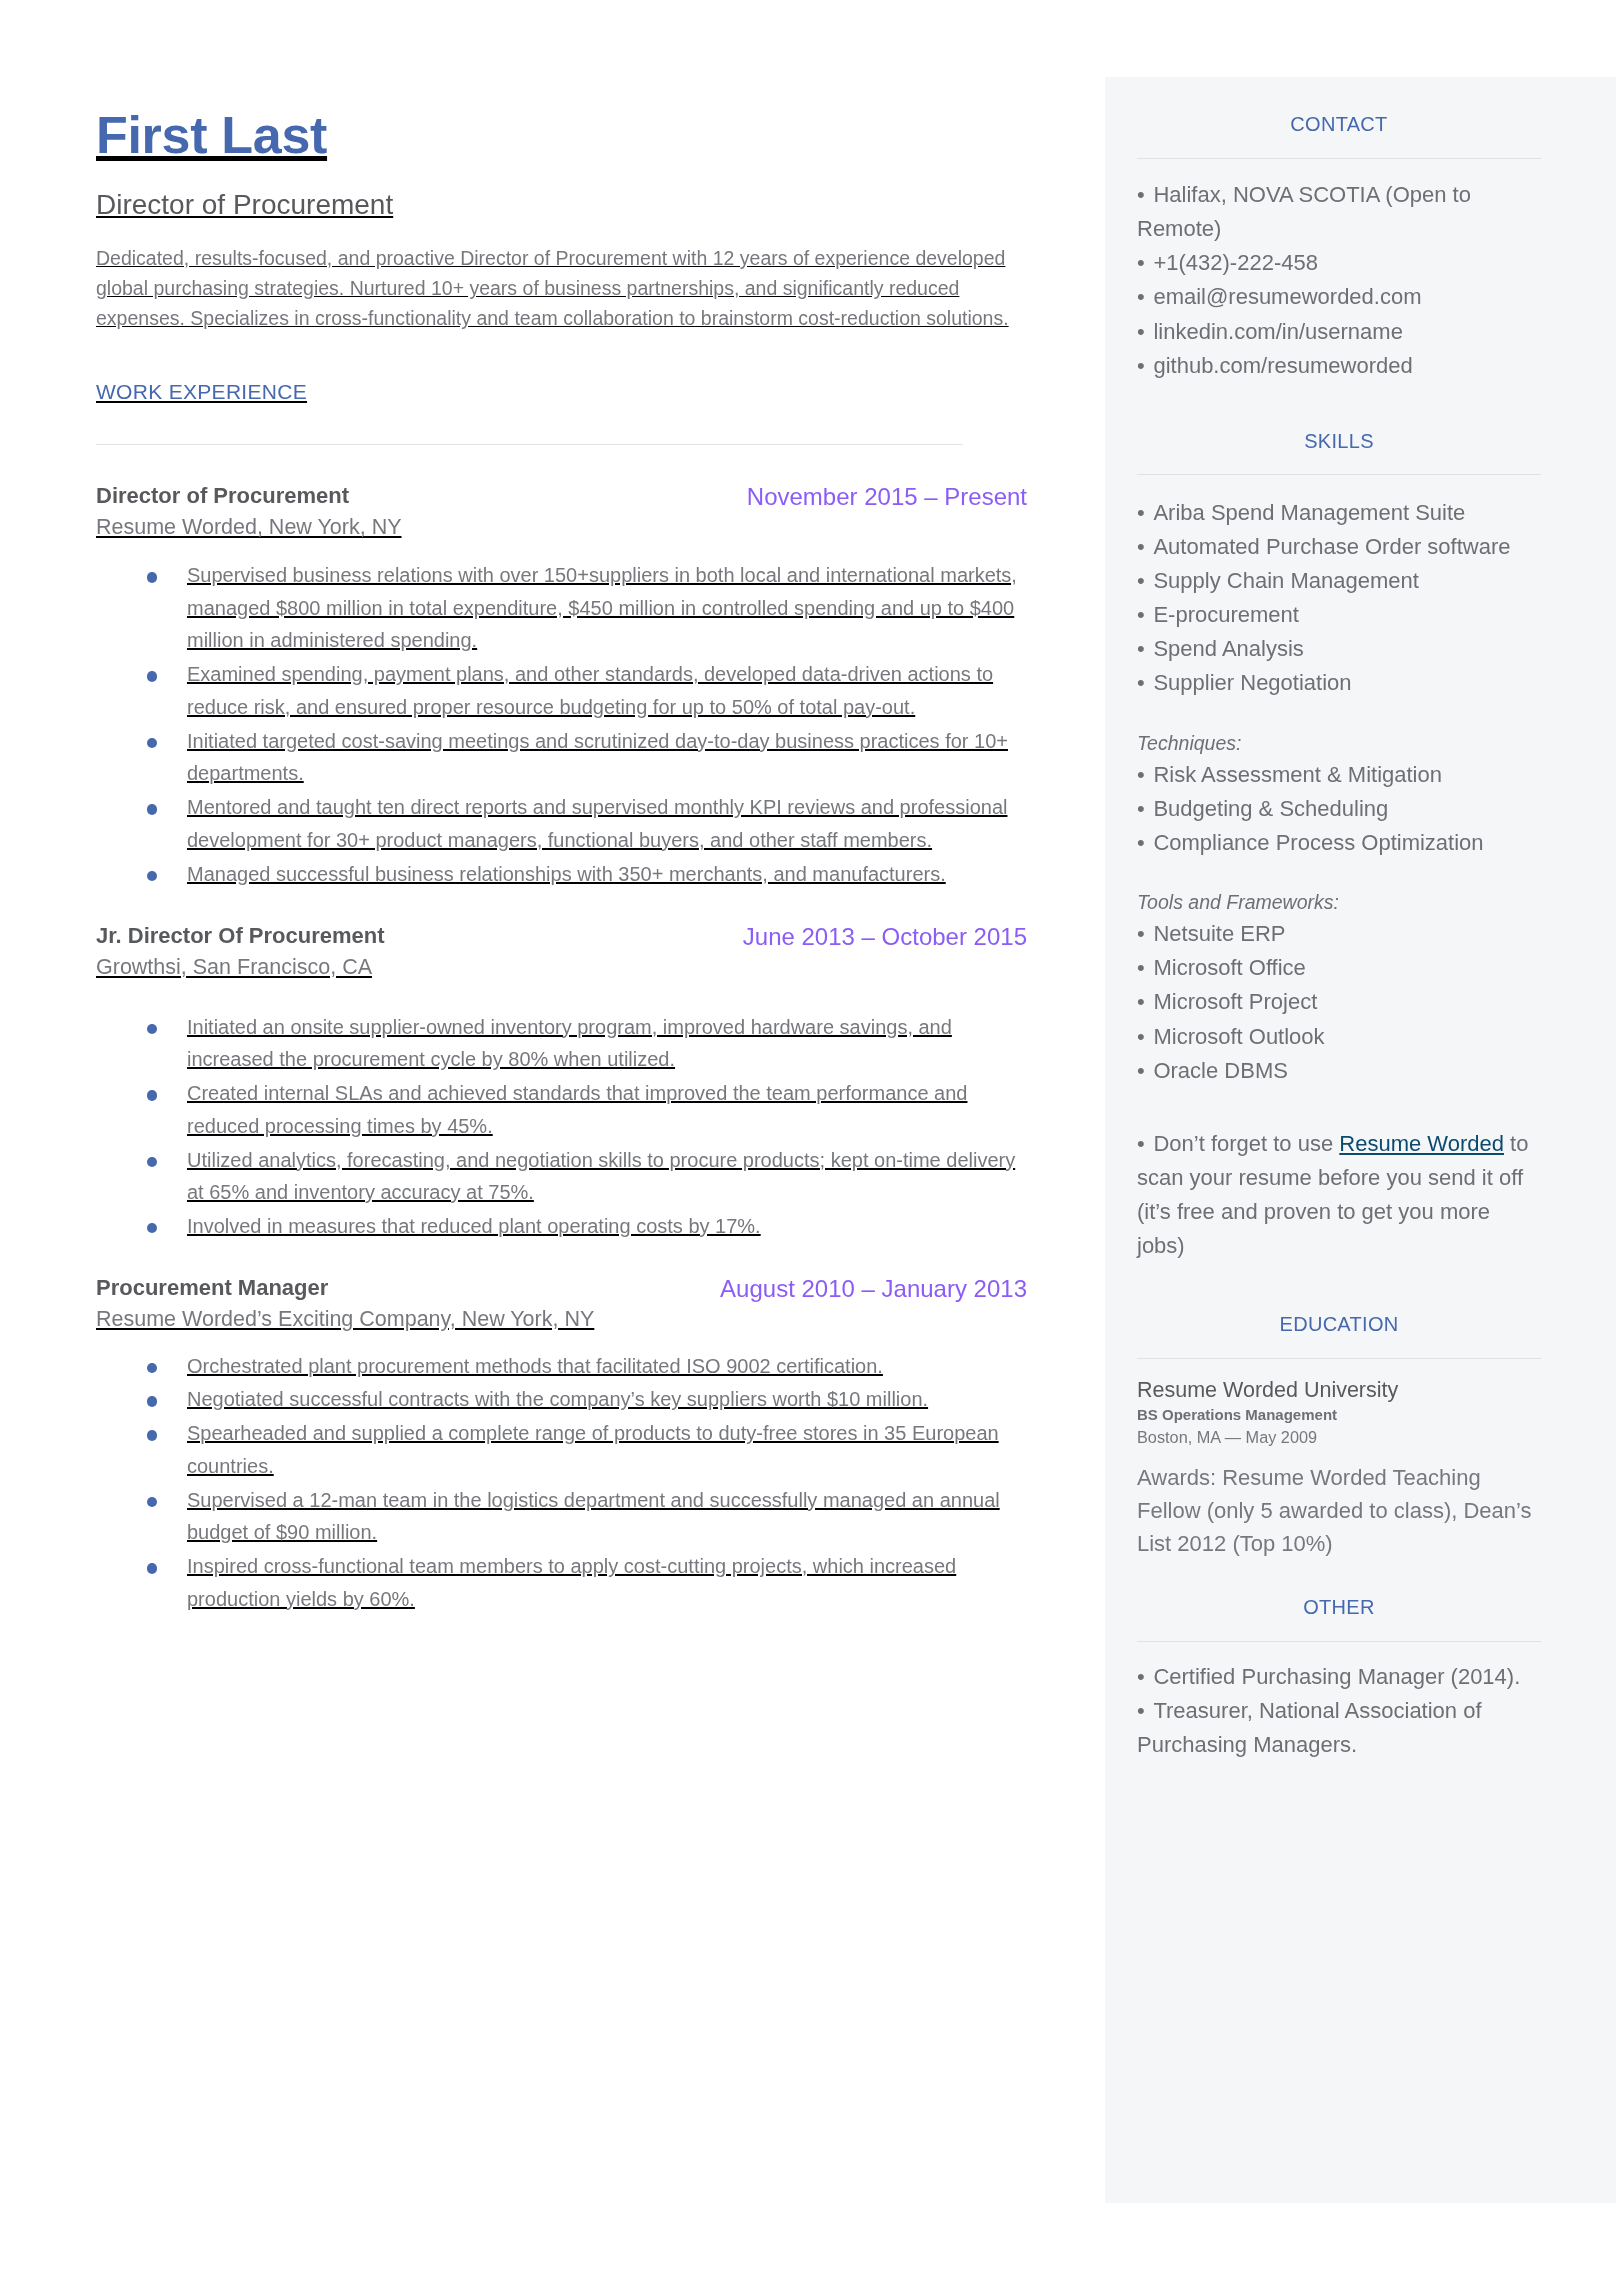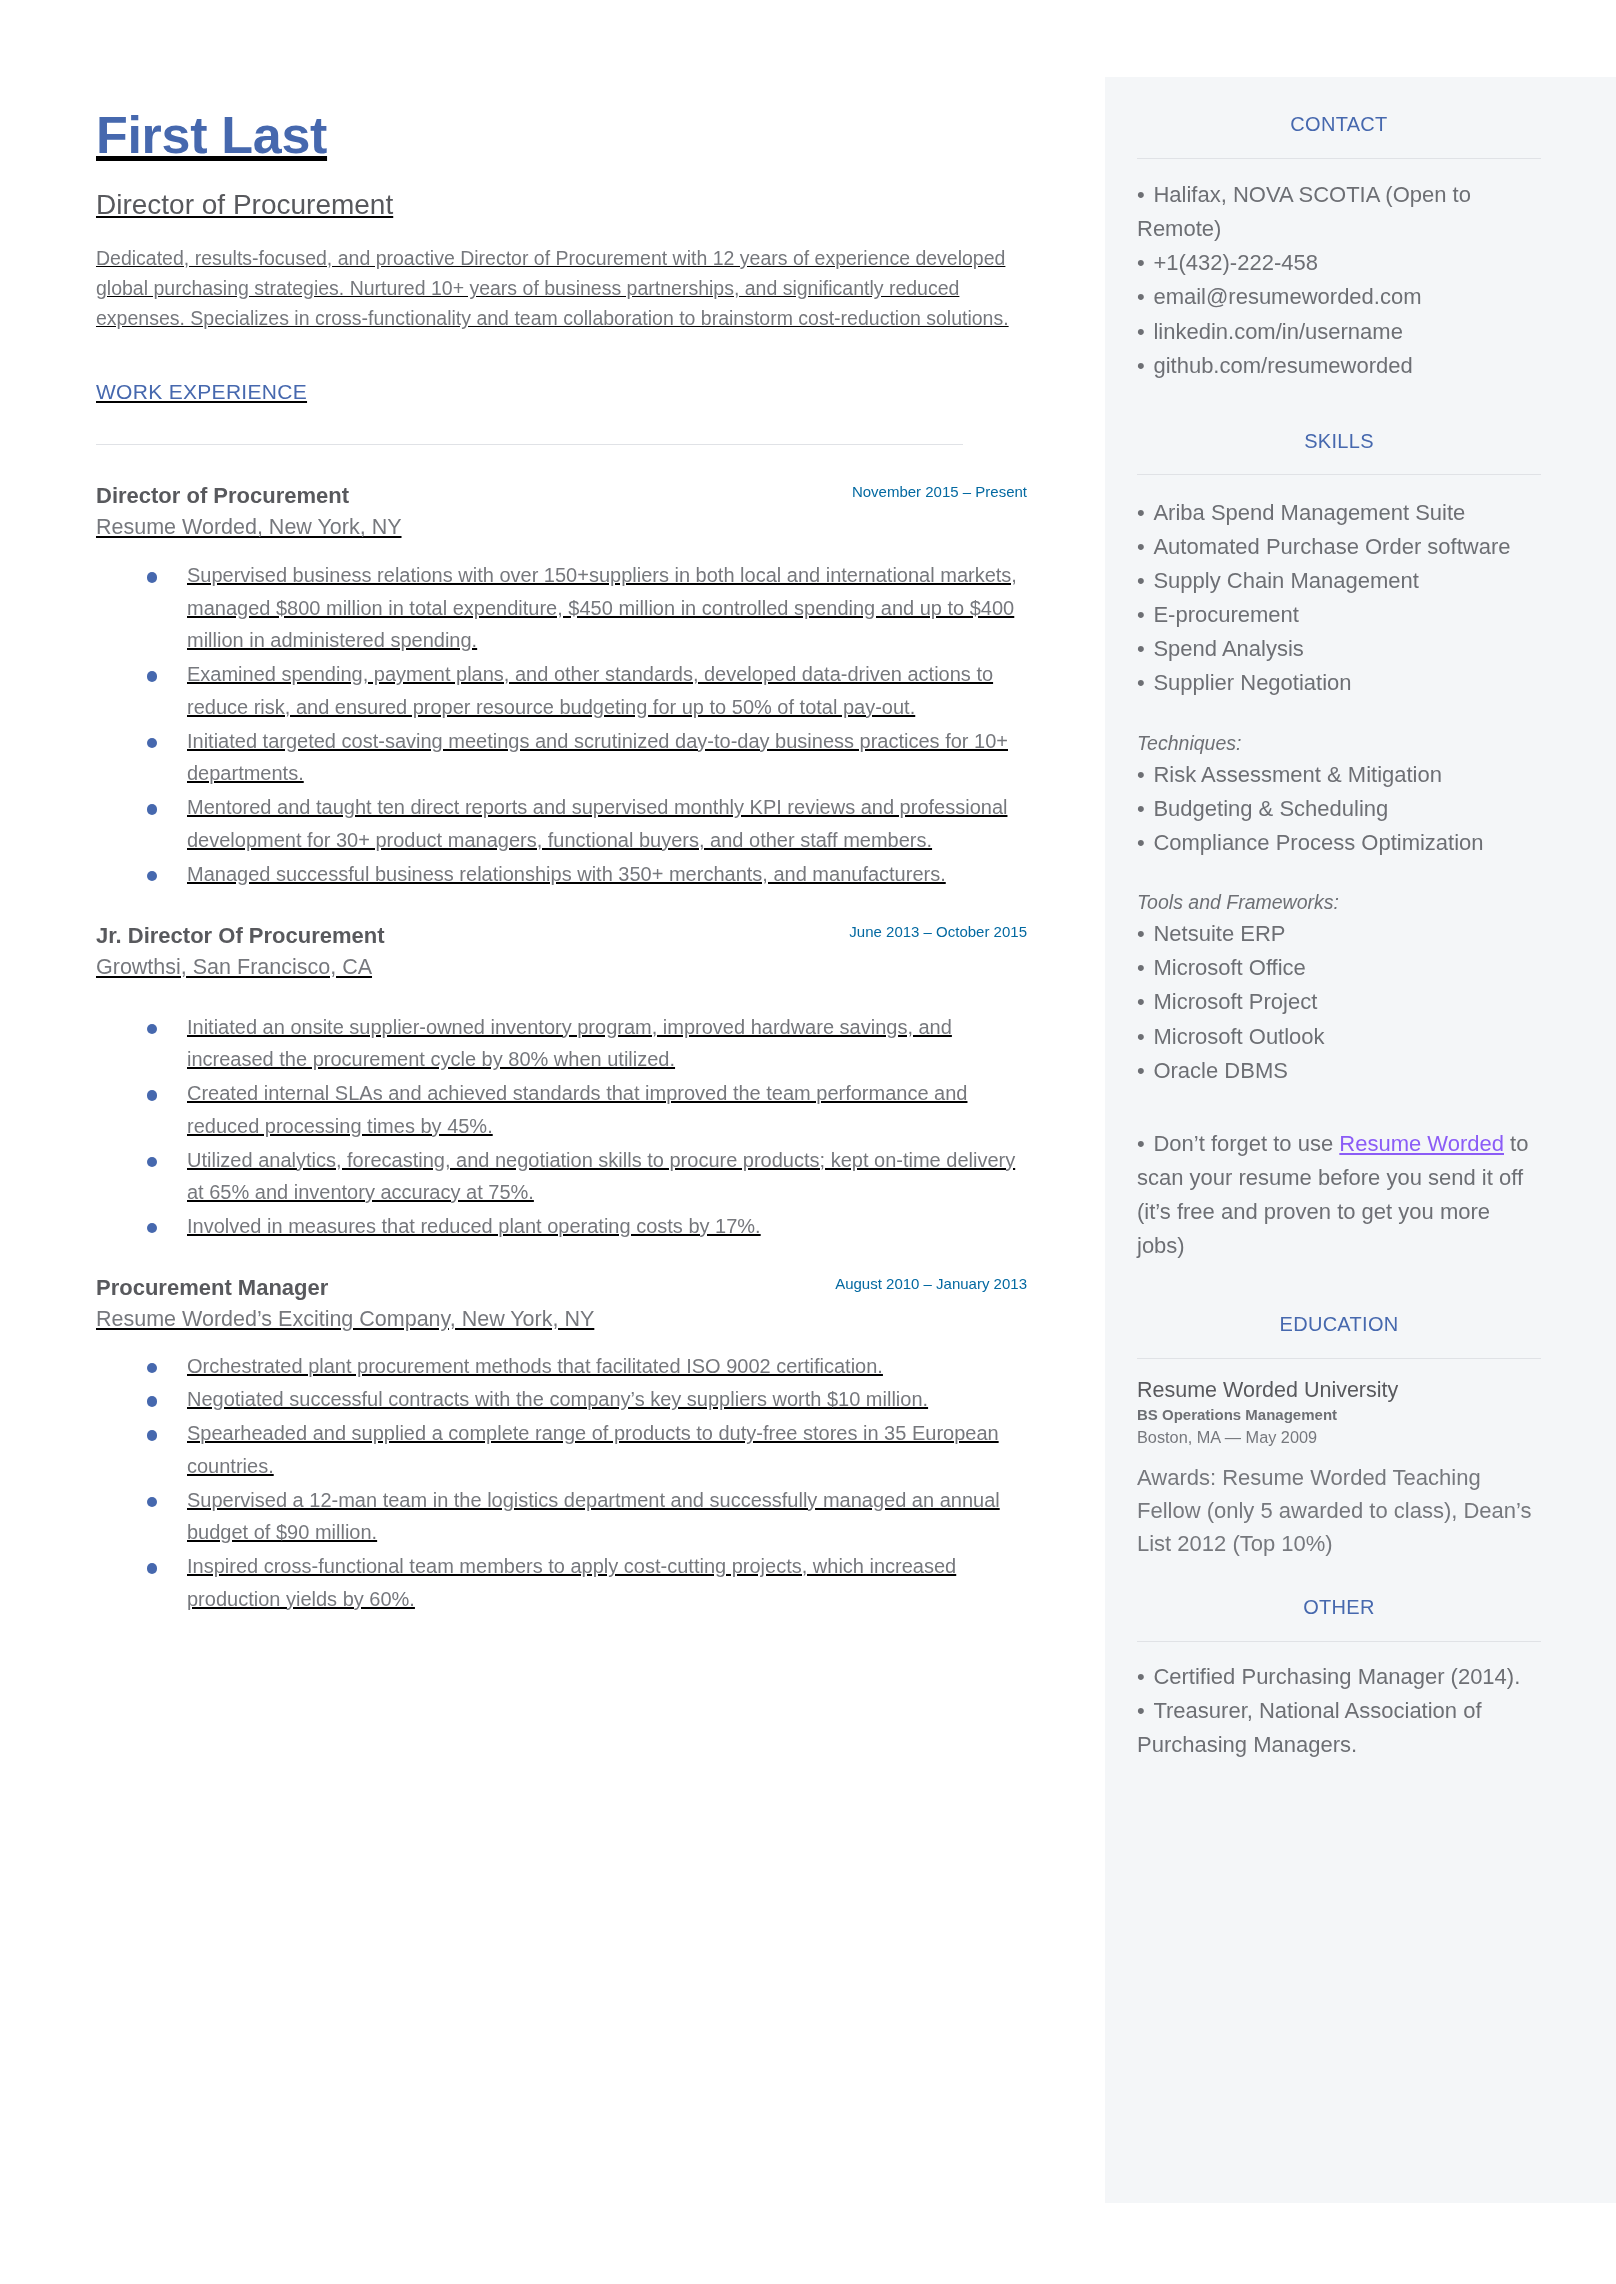--- a/index.html
+++ b/index.html
@@ -63,21 +63,21 @@
 
   .side-subhead {
     color: #6d6f74;
     font-size: 19.5px;
     font-style: italic;
     font-weight: 300;
     line-height: 1.55;
   }
 
   .rw-link {
-    color: #8b5cf6;
+    color: #0c4a6e;
     text-decoration: underline;
   }
 
   .edu-school {
     color: #58595d;
     font-size: 21.5px;
     font-weight: 400;
     line-height: 1.35;
   }
   .edu-degree {
@@ -157,22 +157,22 @@
     color: #58595d;
     font-size: 22px;
     font-weight: 700;
     line-height: 1.2;
   }
 
   .job-dates {
     position: absolute;
     right: 0;
     top: 0;
-    color: #0369a1;
-    font-size: 15px;
+    color: #8b5cf6;
+    font-size: 24px;
     font-weight: 400;
     line-height: 1.2;
     white-space: nowrap;
   }
 
   .job-company {
     color: #76787d;
     font-size: 21.5px;
     font-weight: 300;
     line-height: 1.3;

